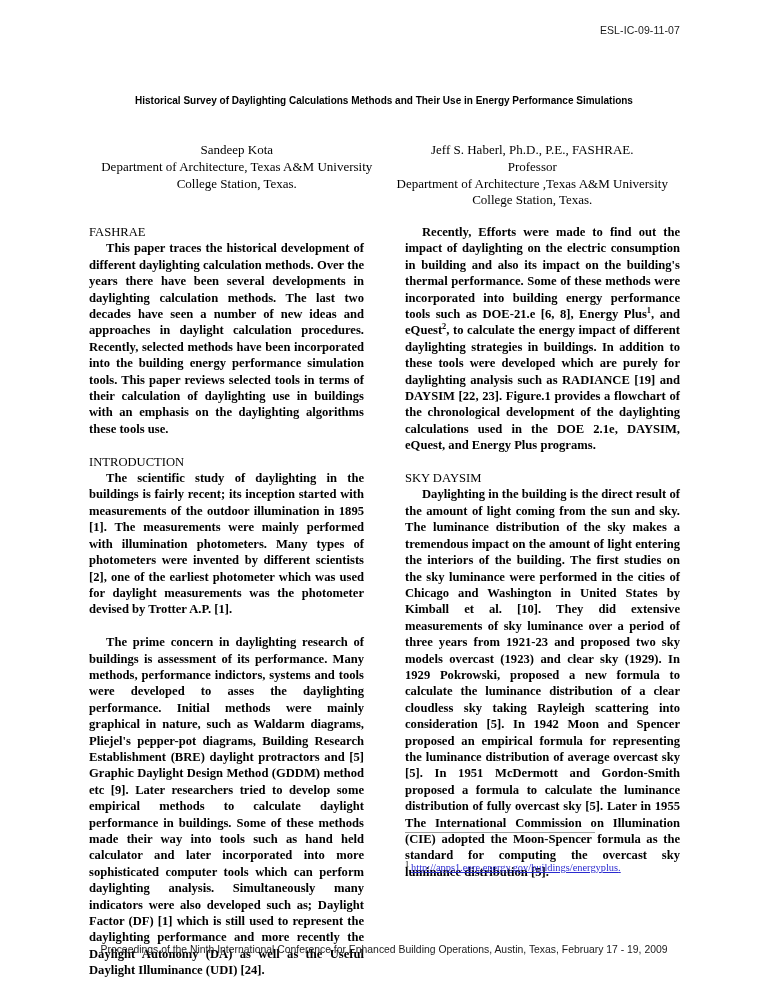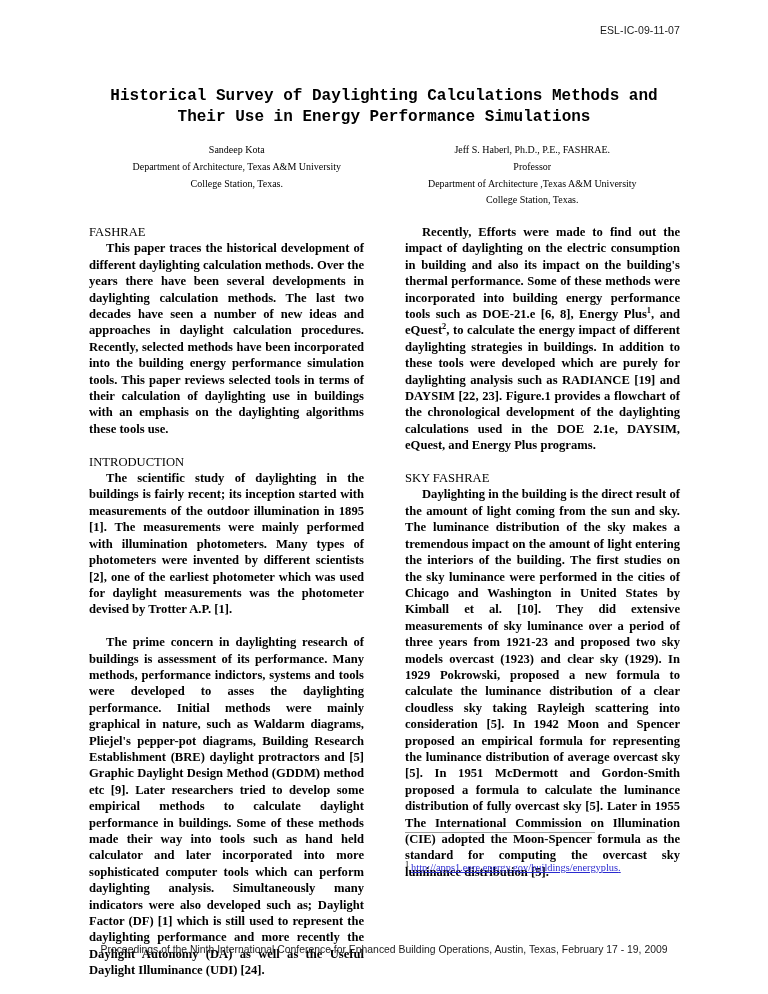--- a/index.html
+++ b/index.html
@@ -38,39 +38,39 @@
 
   
   .title-block {
     position: absolute;
     left: 104px;
     top: 86px;
     width: 560px;
     text-align: center;
   }
   .paper-title {
-    font-family: Liberation Mono, monospace;
+    font-family: Liberation Sans, sans-serif;
     font-weight: bold;
-    font-size: 16px;
-    line-height: 21px;
+    font-size: 10px;
+    line-height: 30px;
     color: #000;
   }
 
   
   .authors {
     position: absolute;
     left: 89px;
     top: 142px;
     width: 591px;
     display: flex;
   }
   .author-col {
     width: 50%;
     text-align: center;
-    font-size: 10px;
+    font-size: 13px;
     line-height: 16.8px;
   }
   .author-col div { white-space: nowrap; }
 
   
   .columns {
     position: absolute;
     left: 89px;
     top: 224px;
     width: 591px;
@@ -184,21 +184,21 @@
       <p class="body indent">This paper traces the historical development of different daylighting calculation methods. Over the years there have been several developments in daylighting calculation methods. The last two decades have seen a number of new ideas and approaches in daylight calculation procedures. Recently, selected methods have been incorporated into the building energy performance simulation tools. This paper reviews selected tools in terms of their calculation of daylighting use in buildings with an emphasis on the daylighting algorithms these tools use.</p>
 
       <div class="sec-head" style="margin-top:16.4px;">INTRODUCTION</div>
       <p class="body indent">The scientific study of daylighting in the buildings is fairly recent; its inception started with measurements of the outdoor illumination in 1895 [1]. The measurements were mainly performed with illumination photometers.   Many types of photometers were invented by different scientists [2], one of the earliest photometer which was used for daylight measurements was the photometer devised by Trotter A.P. [1].</p>
       <p class="body indent gap">The prime concern in daylighting research of buildings is assessment of its performance. Many methods, performance indictors, systems and tools were developed to asses the daylighting performance. Initial methods were mainly graphical in nature, such as Waldarm diagrams, Pliejel's pepper-pot diagrams, Building Research Establishment (BRE) daylight protractors and [5] Graphic Daylight Design Method (GDDM) method etc [9]. Later researchers tried to develop some empirical methods to calculate daylight performance in buildings. Some of these methods made their way into tools such as hand held calculator and later incorporated into more sophisticated computer tools which can perform daylighting analysis. Simultaneously many indicators were also developed such as; Daylight Factor (DF) [1] which is still used to represent the daylighting performance and more recently the Daylight Autonomy (DA) as well as the Useful Daylight Illuminance (UDI) [24].</p>
     </div>
 
     <div class="col col-right">
       <p class="body indent"><span>Recently, Efforts were made to find out the impact of daylighting on the electric consumption in building and also its impact on the building's thermal performance. Some of these methods were incorporated into building energy performance tools such as DOE-21.e [6, 8], Energy Plus</span><sup class="fn">1</sup><span>, and eQuest</span><sup class="fn">2</sup><span>, to calculate the energy impact of different daylighting strategies in buildings. In addition to these tools were developed which are purely for daylighting analysis such as RADIANCE [19] and DAYSIM [22, 23]. Figure.1 provides a flowchart of the chronological development of the daylighting calculations used in the DOE 2.1e, DAYSIM, eQuest, and Energy Plus programs.</span></p>
 
-      <div class="sec-head" style="margin-top:16.4px;">SKY FASHRAE</div>
+      <div class="sec-head" style="margin-top:16.4px;">SKY DAYSIM</div>
       <p class="body indent">Daylighting in the building is the direct result of the amount of light coming from the sun and sky. The luminance distribution of the sky makes a tremendous impact on the amount of light entering the interiors of the building. The first studies on the sky luminance were performed in the cities of Chicago and Washington in United States by Kimball et al. [10]. They did extensive measurements of sky luminance over a period of three years from 1921-23 and proposed two sky models overcast (1923) and clear sky (1929). In 1929 Pokrowski, proposed a new formula to calculate the luminance distribution of a clear cloudless sky taking Rayleigh scattering into consideration [5]. In 1942 Moon and Spencer proposed an empirical formula for representing the luminance distribution of average overcast sky [5]. In 1951 McDermott and Gordon-Smith proposed a formula to calculate the luminance distribution of fully overcast sky [5]. Later in 1955 The International Commission on Illumination (CIE) adopted the Moon-Spencer formula as the standard for computing the overcast sky luminance distribution [5].</p>
     </div>
 
   </div>
 
   <div class="footnotes">
     <div class="fn-rule"></div>
     <div class="fn-item">
       <span class="fn-num">1</span><a class="fn-link" href="#">http://apps1.eere.energy.gov/buildings/energyplus</a><span class="fn-tail">.</span>
     </div>

